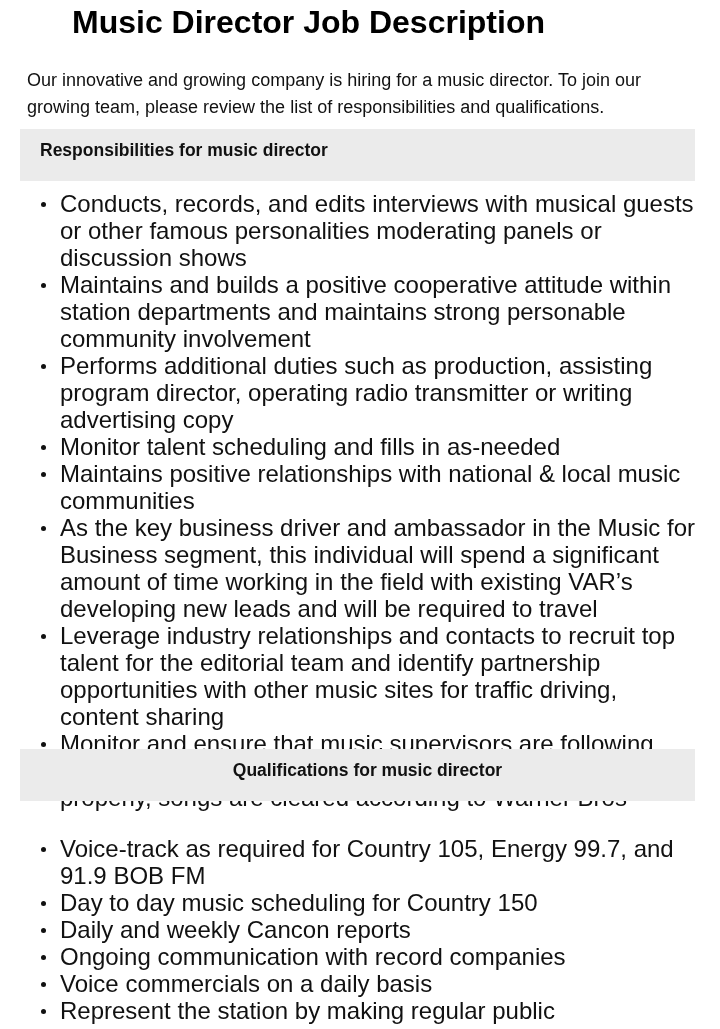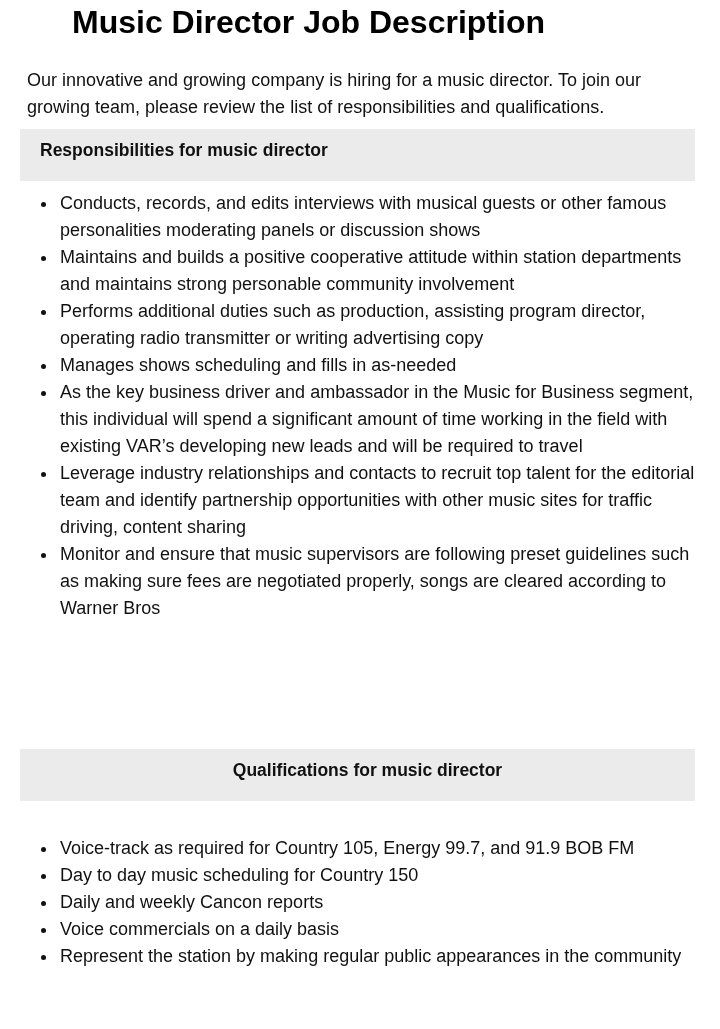--- a/index.html
+++ b/index.html
@@ -21,46 +21,48 @@
     .section-header {
       position: absolute; left: 20px; width: 675px; height: 52px;
       background: #ebebeb; box-sizing: border-box; padding-left: 20px;
       font-size: 17.5px; font-weight: bold; line-height: 42px; color: #111;
     }
     ul {
       position: absolute; left: 20px; width: 680px; margin: 0; padding: 0 0 0 40px;
       box-sizing: border-box; list-style: none;
     }
     li {
-      position: relative; font-size: 18px; line-height: 27px;
+      position: relative; font-size: 24px; line-height: 27px;
     }
     li::before {
       content: ""; position: absolute; left: -19px; top: 12px;
       width: 5px; height: 5px; border-radius: 50%; background: #111;
     }
   </style>
 </head>
 <body>
 
 <div class="page">
   <h1>Music Director Job Description</h1>
   <p class="intro">Our innovative and growing company is hiring for a music director. To join our growing team, please review the list of responsibilities and qualifications.</p>
 
   <div class="section-header" style="top:129px;">Responsibilities for music director</div>
   <ul style="top:190px;">
     <li>Conducts, records, and edits interviews with musical guests or other famous personalities moderating panels or discussion shows</li>
     <li>Maintains and builds a positive cooperative attitude within station departments and maintains strong personable community involvement</li>
     <li>Performs additional duties such as production, assisting program director, operating radio transmitter or writing advertising copy</li>
-    <li>Manages shows scheduling and fills in as-needed</li>
+    <li>Monitor talent scheduling and fills in as-needed</li>
+    <li>Maintains positive relationships with national &amp; local music communities</li>
     <li>As the key business driver and ambassador in the Music for Business segment, this individual will spend a significant amount of time working in the field with existing VAR’s developing new leads and will be required to travel</li>
     <li>Leverage industry relationships and contacts to recruit top talent for the editorial team and identify partnership opportunities with other music sites for traffic driving, content sharing</li>
     <li>Monitor and ensure that music supervisors are following preset guidelines such as making sure fees are negotiated properly, songs are cleared according to Warner Bros</li>
   </ul>
 
   <div class="section-header" style="top:749px;text-align:center;">Qualifications for music director</div>
   <ul style="top:810px;margin-top:25px;">
     <li>Voice-track as required for Country 105, Energy 99.7, and 91.9 BOB FM</li>
     <li>Day to day music scheduling for Country 150</li>
     <li>Daily and weekly Cancon reports</li>
+    <li>Ongoing communication with record companies</li>
     <li>Voice commercials on a daily basis</li>
     <li>Represent the station by making regular public appearances in the community</li>
   </ul>
 </div>
 
 </body></html>

